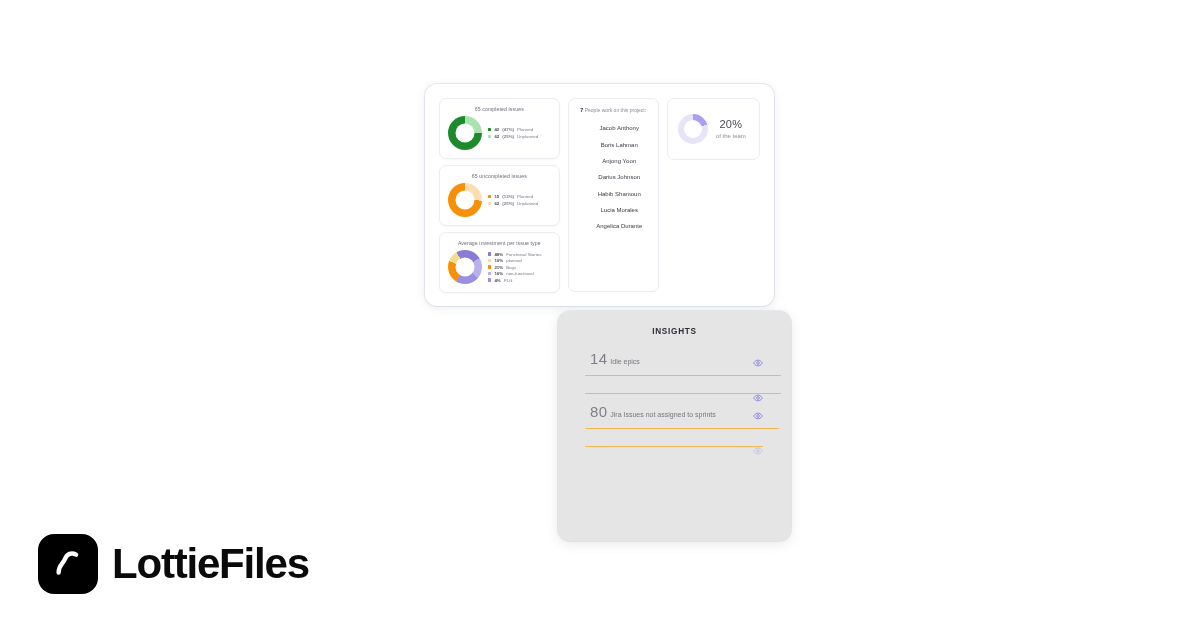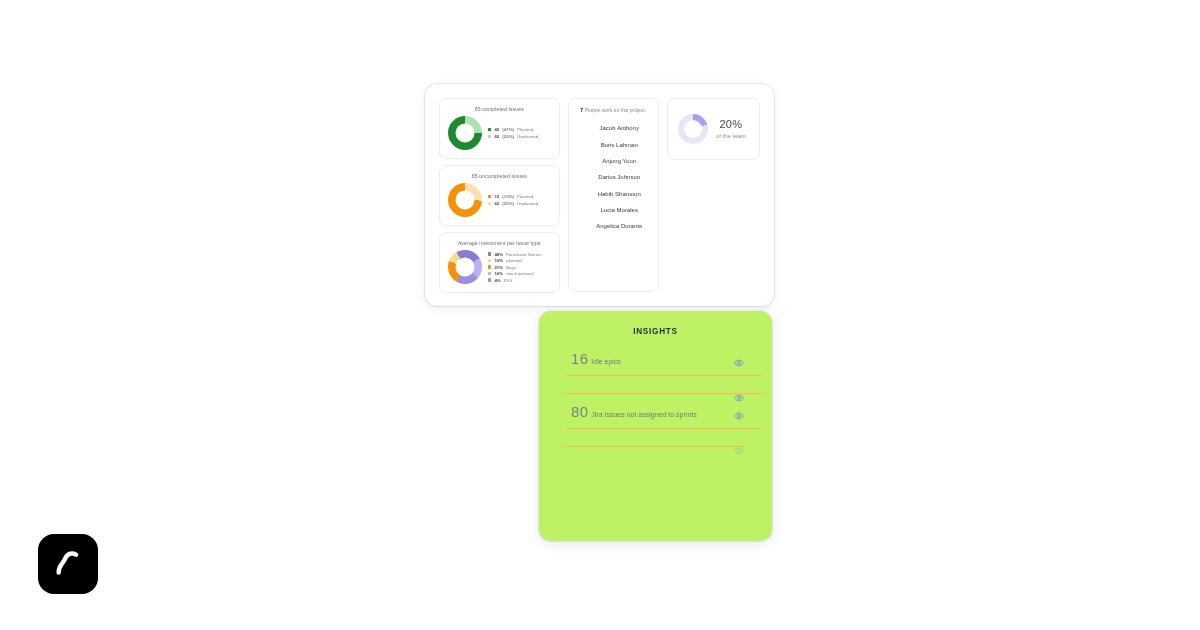--- a/index.html
+++ b/index.html
@@ -66,23 +66,23 @@
     width: 94px; height: 62px;
     background: #fff; border: 1px solid #ececf2; border-radius: 7px;
     display: flex; align-items: center; gap: 8px;
     padding: 0 10px;
   }
   .team-text .t-pct { font-size: 11px; color: #4a4a58; letter-spacing: .2px; line-height: 1.05; }
   .team-text .t-sub { font-size: 6px; color: #8d8d9a; margin-top: 2px; }
 
   
   .insights-panel {
-    position: absolute; left: 539px; top: 311px;
+    position: absolute; left: 558px; top: 311px;
     width: 233px; height: 230px;
-    background: #bef264; border-radius: 12px;
+    background: #e5e5e5; border-radius: 12px;
     box-shadow: 0 3px 12px rgba(60,64,80,0.12), 0 0 0 1px rgba(234,236,243,0.9);
     padding: 16px 18px 10px 18px;
   }
   .insights-title {
     font-size: 8.2px; font-weight: 700; color: #2c2c38;
     letter-spacing: .75px; margin-bottom: 14px;
   }
   .ins-row { position: relative; padding: 0 0 9px 0; margin-bottom: 9px; }
   .ins-line {
     display: flex; align-items: baseline; gap: 3px;
@@ -230,21 +230,21 @@
       </div>
     </div>
 
   </div>
 
   <div class="insights-panel">
     <div class="insights-title">INSIGHTS</div>
 
     <div class="ins-row">
       <div class="ins-line">
-        <span class="ins-num">16</span>
+        <span class="ins-num">14</span>
         <span class="ins-lbl">Idle epics</span>
       </div>
       <span class="eye">
         <svg viewBox="0 0 24 24" width="10" height="10" fill="none" stroke="#7b7ae0" stroke-width="2">
           <path d="M1.5 12S5.5 5 12 5s10.5 7 10.5 7-4 7-10.5 7S1.5 12 1.5 12z"></path>
           <circle cx="12" cy="12" r="3.2"></circle>
         </svg>
       </span>
       <span class="ins-rule" style="width:196px"></span>
     </div>
@@ -283,15 +283,16 @@
       <span class="ins-rule" style="width:178px"></span>
     </div>
   </div>
 
   <div class="logo-wrap">
     <div class="logo-mark">
       <svg width="34" height="34" viewBox="0 0 40 40">
         <path d="M9 30c0-9 4.5-9 7.5-16C19 8 24 6 29.5 9" stroke="#ffffff" stroke-width="5.2" stroke-linecap="round" fill="none"></path>
       </svg>
     </div>
+    <div class="logo-text">LottieFiles</div>
   </div>
 
 </div>
 
 </body></html>

